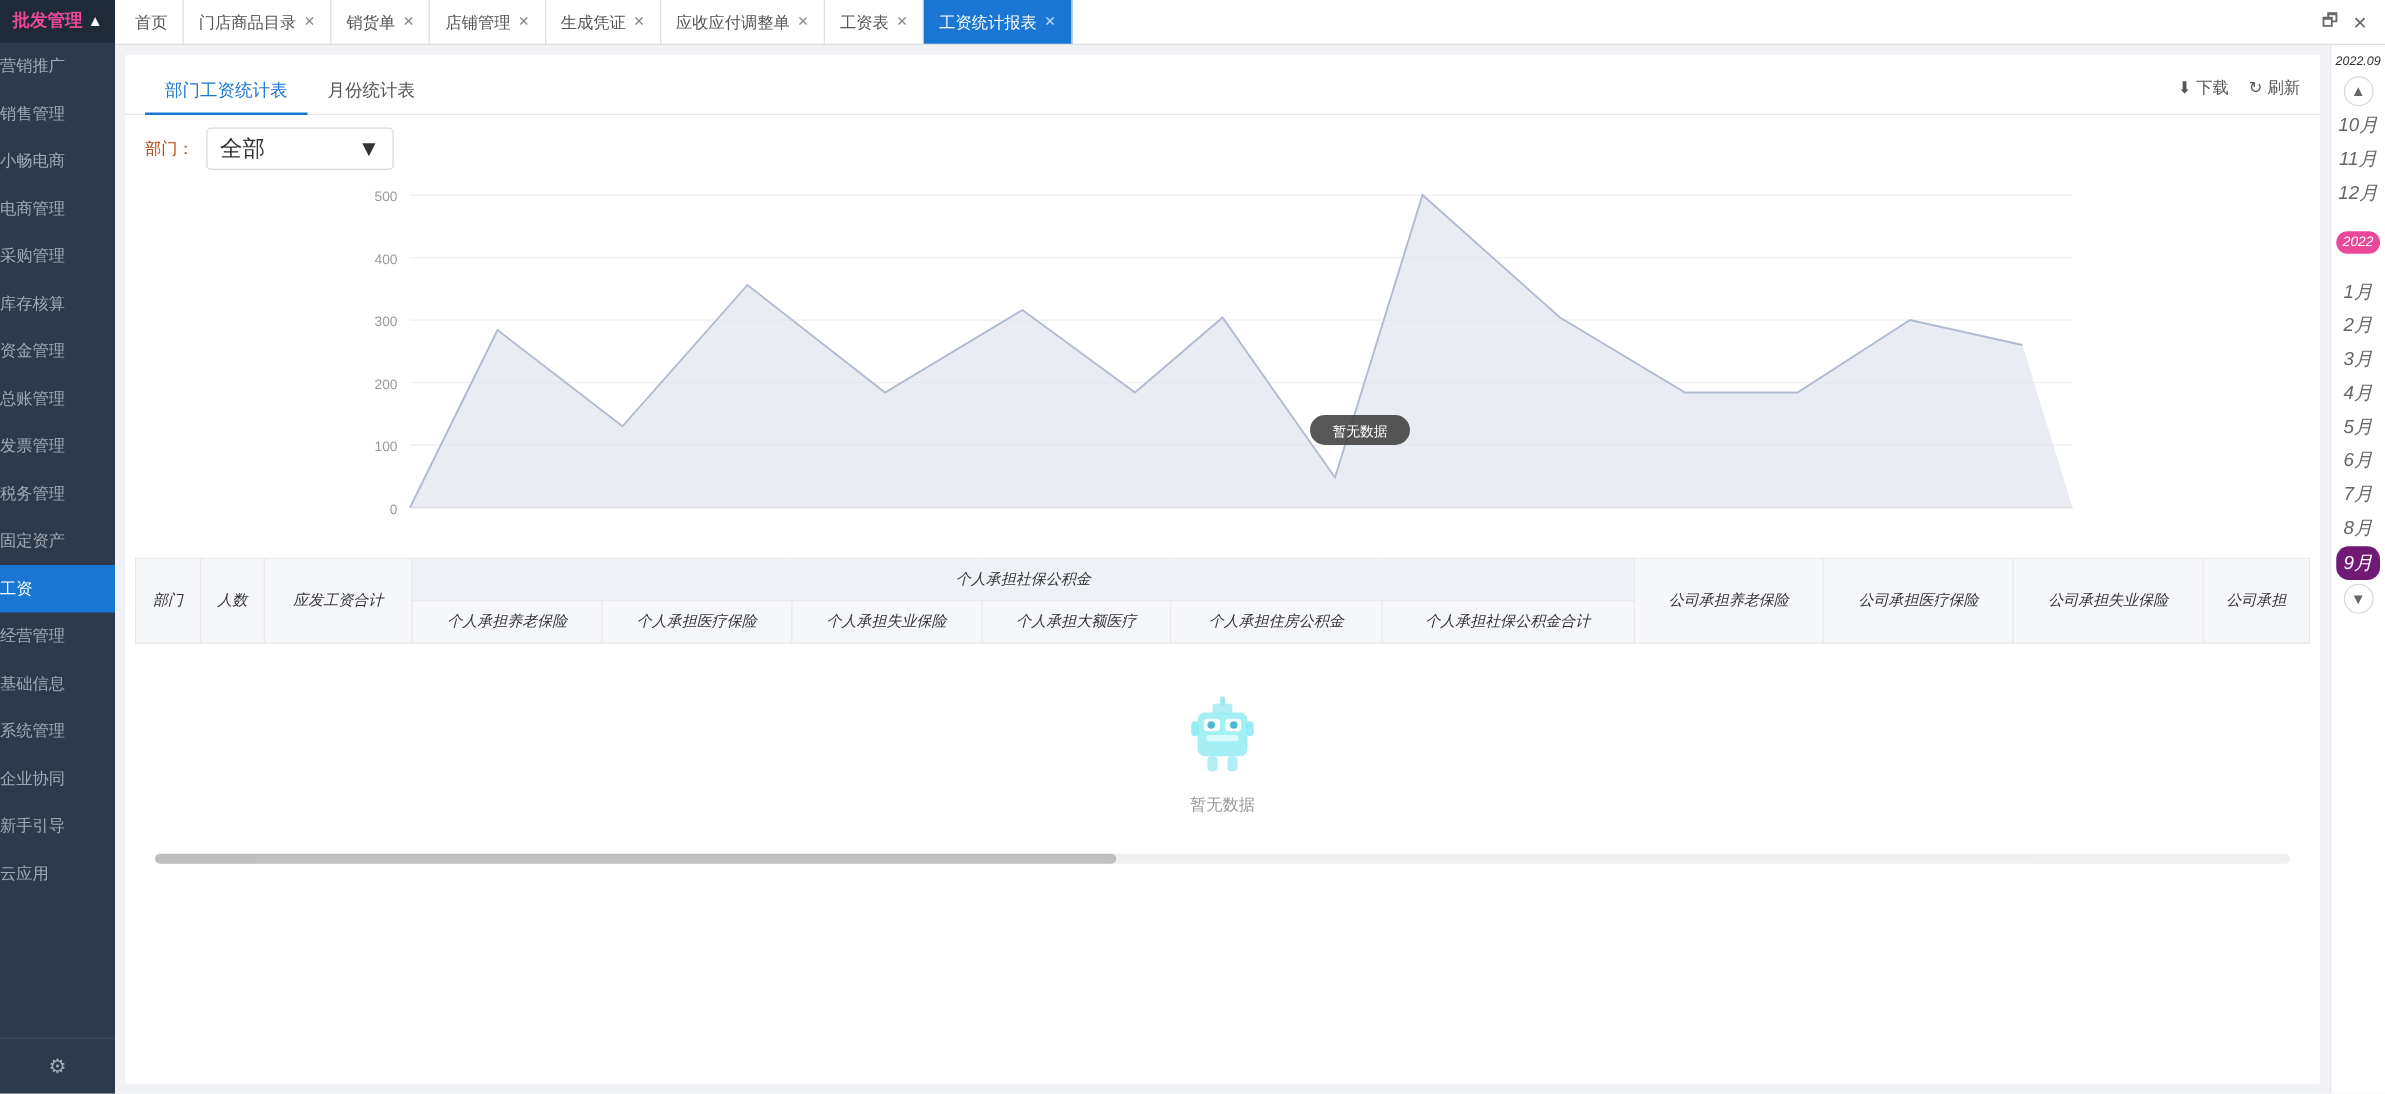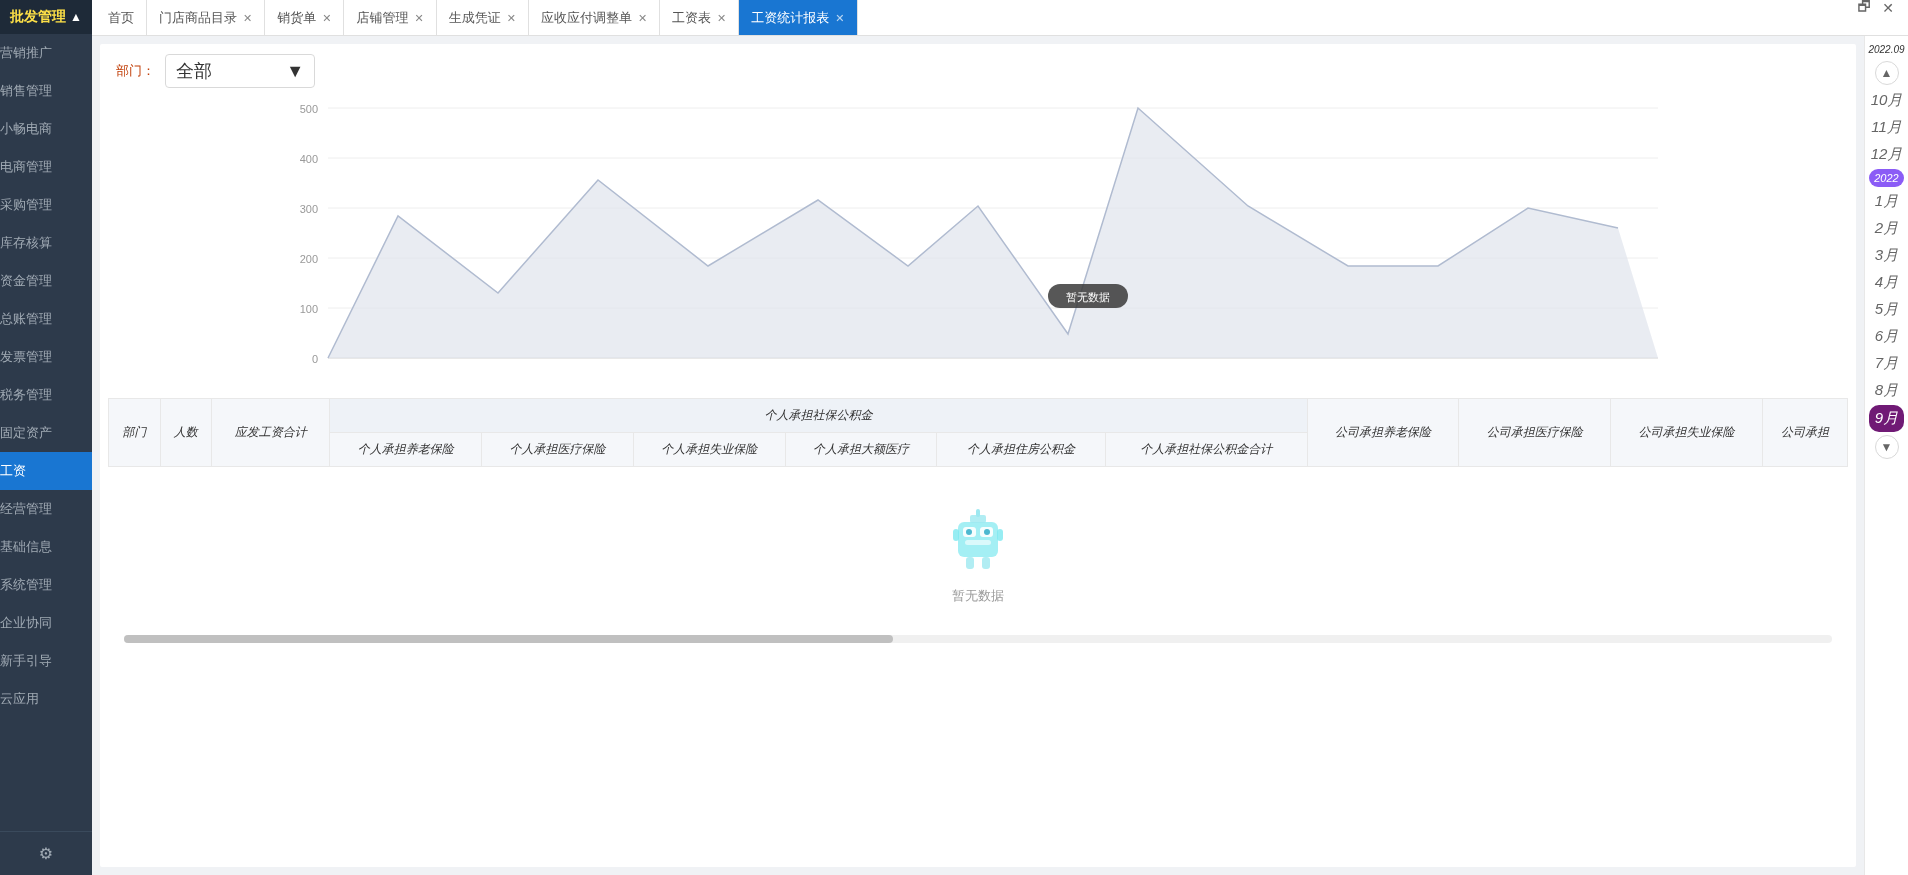--- a/index.html
+++ b/index.html
@@ -19,21 +19,21 @@
       width: 100%;
       background: #1e2a38;
       padding: 10px 0;
       display: flex;
       align-items: center;
       justify-content: space-between;
       padding: 8px 10px;
       cursor: pointer;
     }
     .sidebar-top-label {
-      color: #fde047;
+      color: #ec4899;
       font-size: 14px;
       font-weight: bold;
     }
     .sidebar-top-arrow {
       color: #fff;
       font-size: 12px;
     }
     .sidebar-items {
       width: 100%;
       flex: 1;
@@ -64,21 +64,21 @@
       flex: 1;
       display: flex;
       flex-direction: column;
       overflow: hidden;
     }
 
     
     .tab-bar {
       background: #fff;
       display: flex;
-      align-items: flex-start;
+      align-items: center;
       border-bottom: 1px solid #e0e0e0;
       height: 36px;
       flex-shrink: 0;
       padding: 0 4px;
       overflow: hidden;
     }
     .tab-item {
       display: flex;
       align-items: center;
       padding: 0 12px;
@@ -261,24 +261,24 @@
     }
     .timeline-year {
       width: 100%;
       text-align: center;
       padding: 3px 2px;
       color: #666;
       cursor: pointer;
       font-size: 11px;
     }
     .timeline-year.active {
-      background: #8b5cf6;
+      background: #ec4899;
       color: #fff;
       border-radius: 10px;
-      margin: 1px 4px;
+      margin: 17px 4px;
       width: calc(100% - 8px);
     }
     .timeline-month {
       width: 100%;
       text-align: center;
       padding: 4px 2px;
       color: #666;
       cursor: pointer;
       font-size: 15px;
     }
@@ -390,20 +390,38 @@
     <div class="tab-window-controls">
       <span class="window-btn">🗗</span>
       <span class="window-btn">✕</span>
     </div>
   </div>
 
   <div class="content-area">
 
     <div class="page-content">
 
+      <div class="sub-tabs">
+        <div class="sub-tab active">
+          <span>部门工资统计表</span>
+        </div>
+        <div class="sub-tab">
+          <span>月份统计表</span>
+        </div>
+        <div class="sub-tab-actions">
+          <div class="action-btn">
+            <span>⬇</span>
+            <span>下载</span>
+          </div>
+          <div class="action-btn">
+            <span>↻</span>
+            <span>刷新</span>
+          </div>
+        </div>
+      </div>
 
       <div class="filter-row">
         <span class="filter-label">部门：</span>
         <div class="filter-select">
           <span>全部</span>
           <span>▼</span>
         </div>
       </div>
 
       <div class="chart-area">

